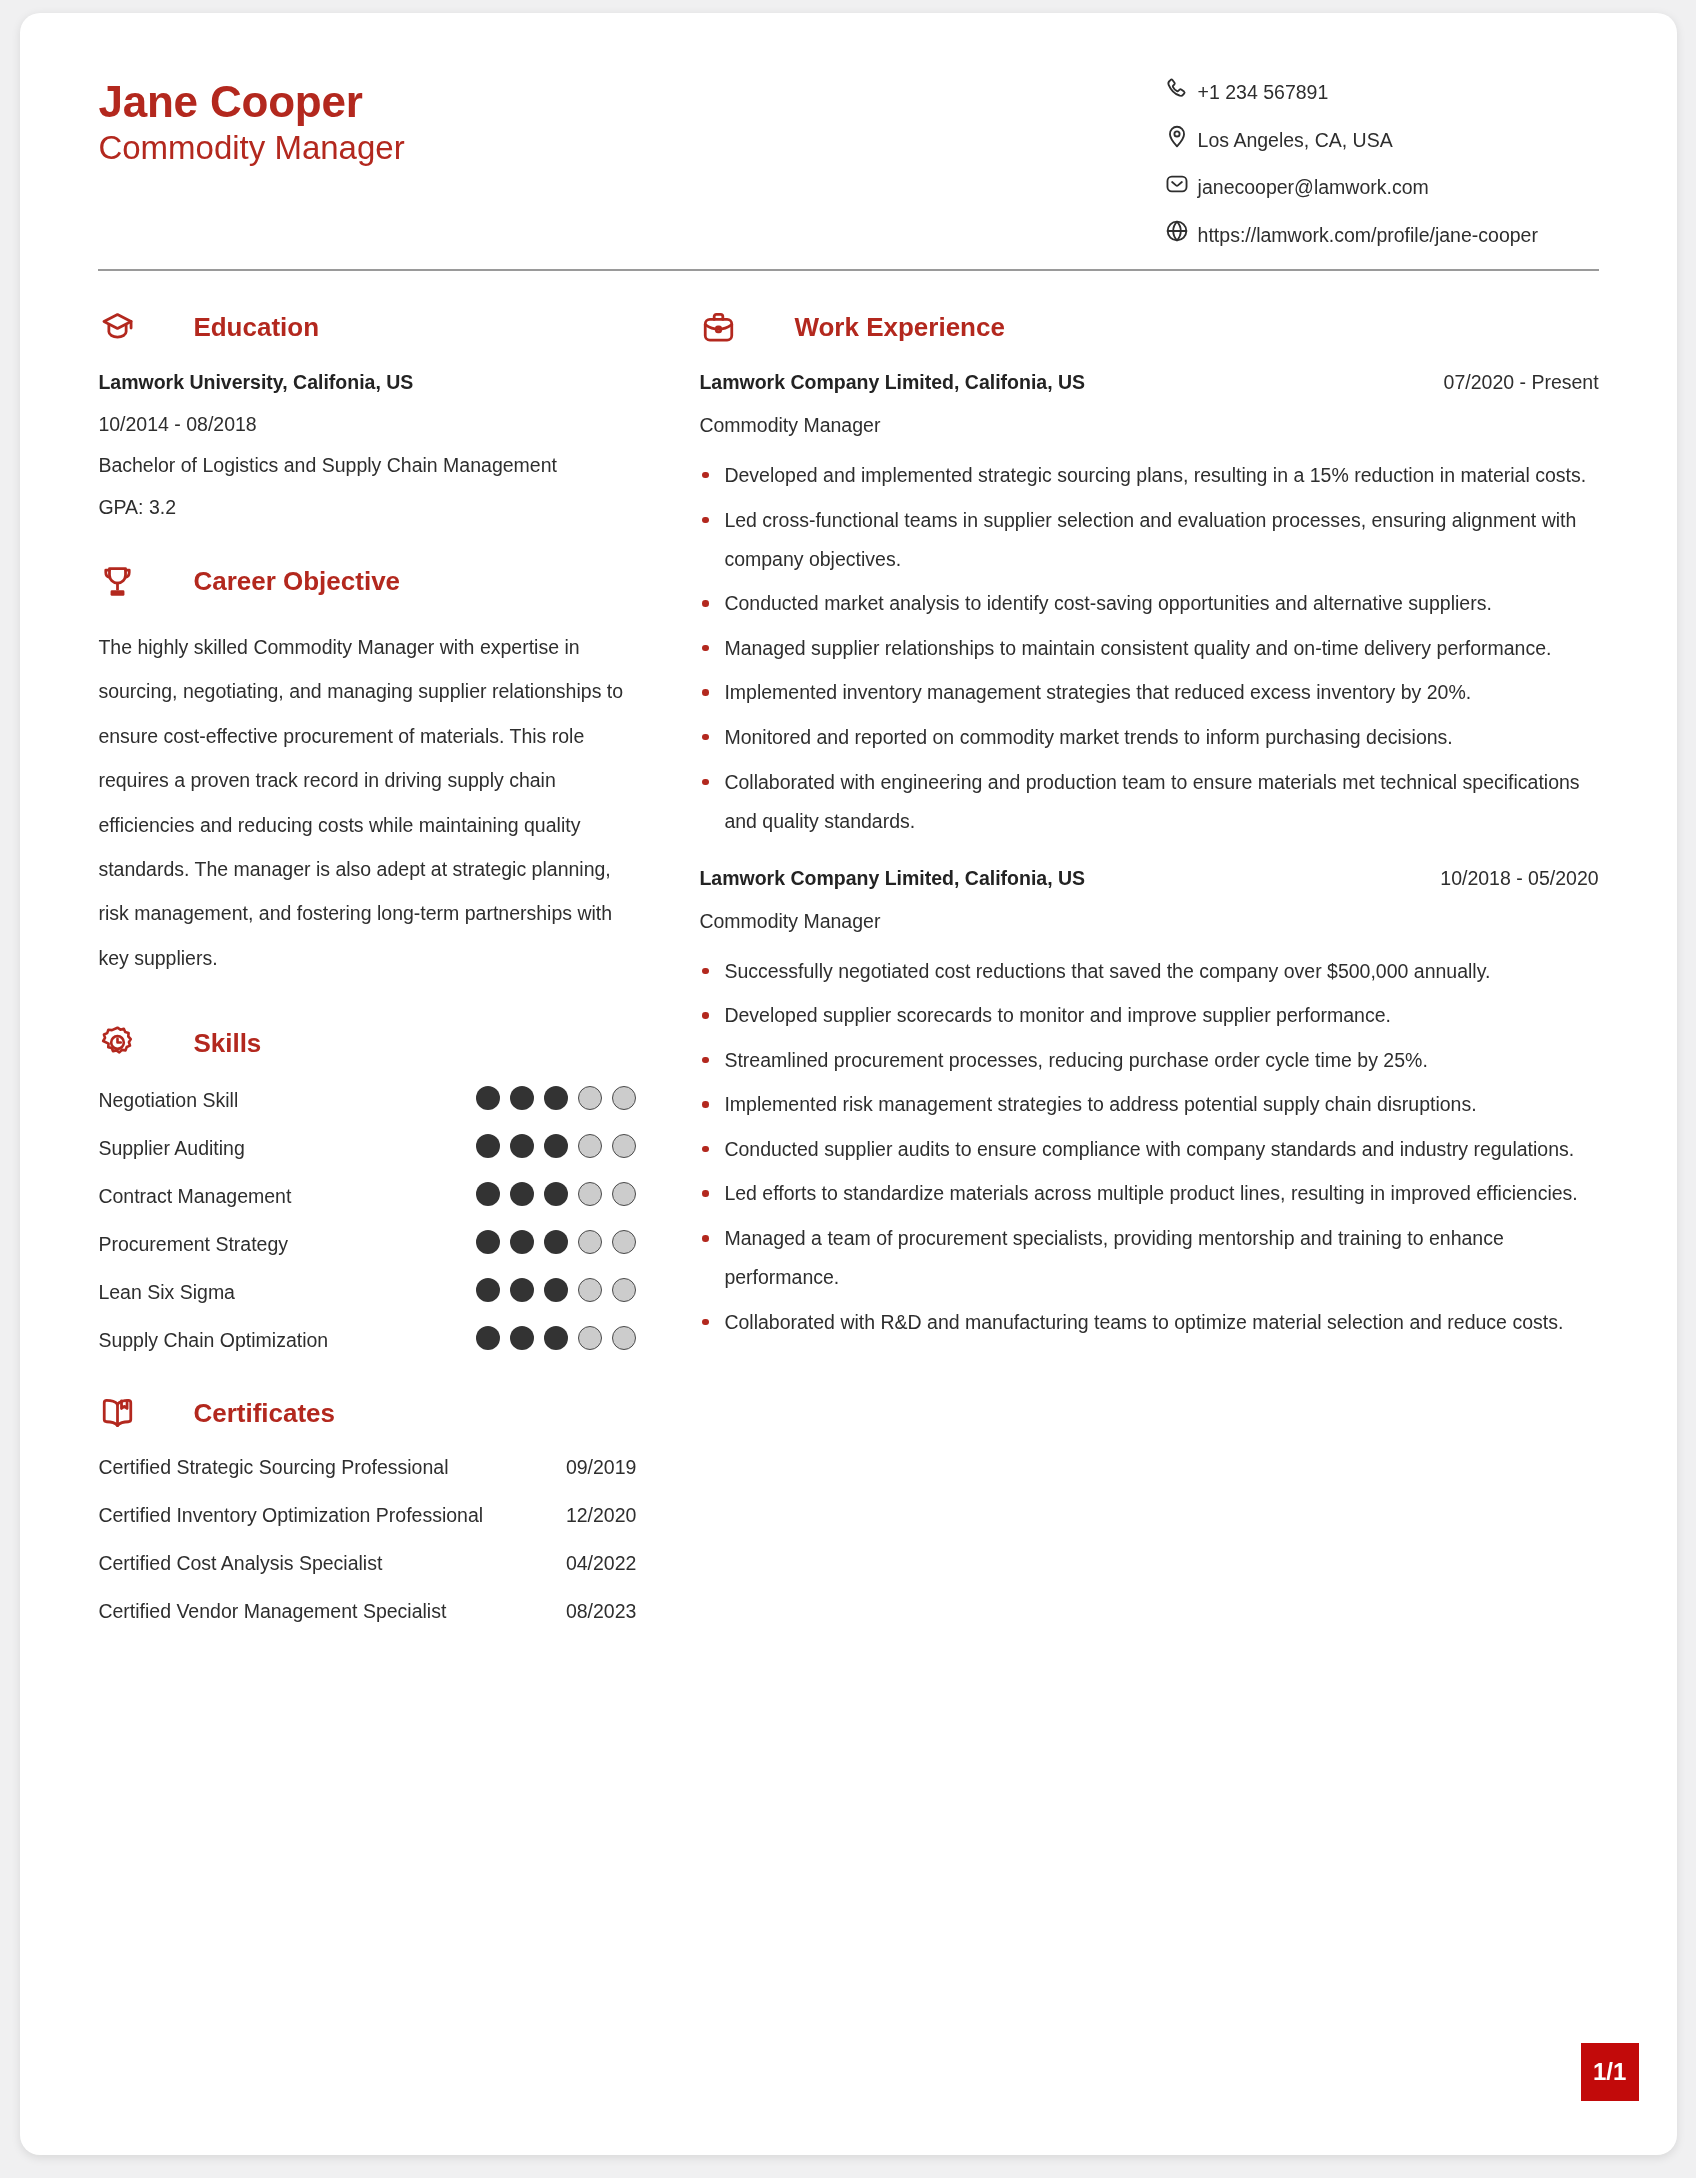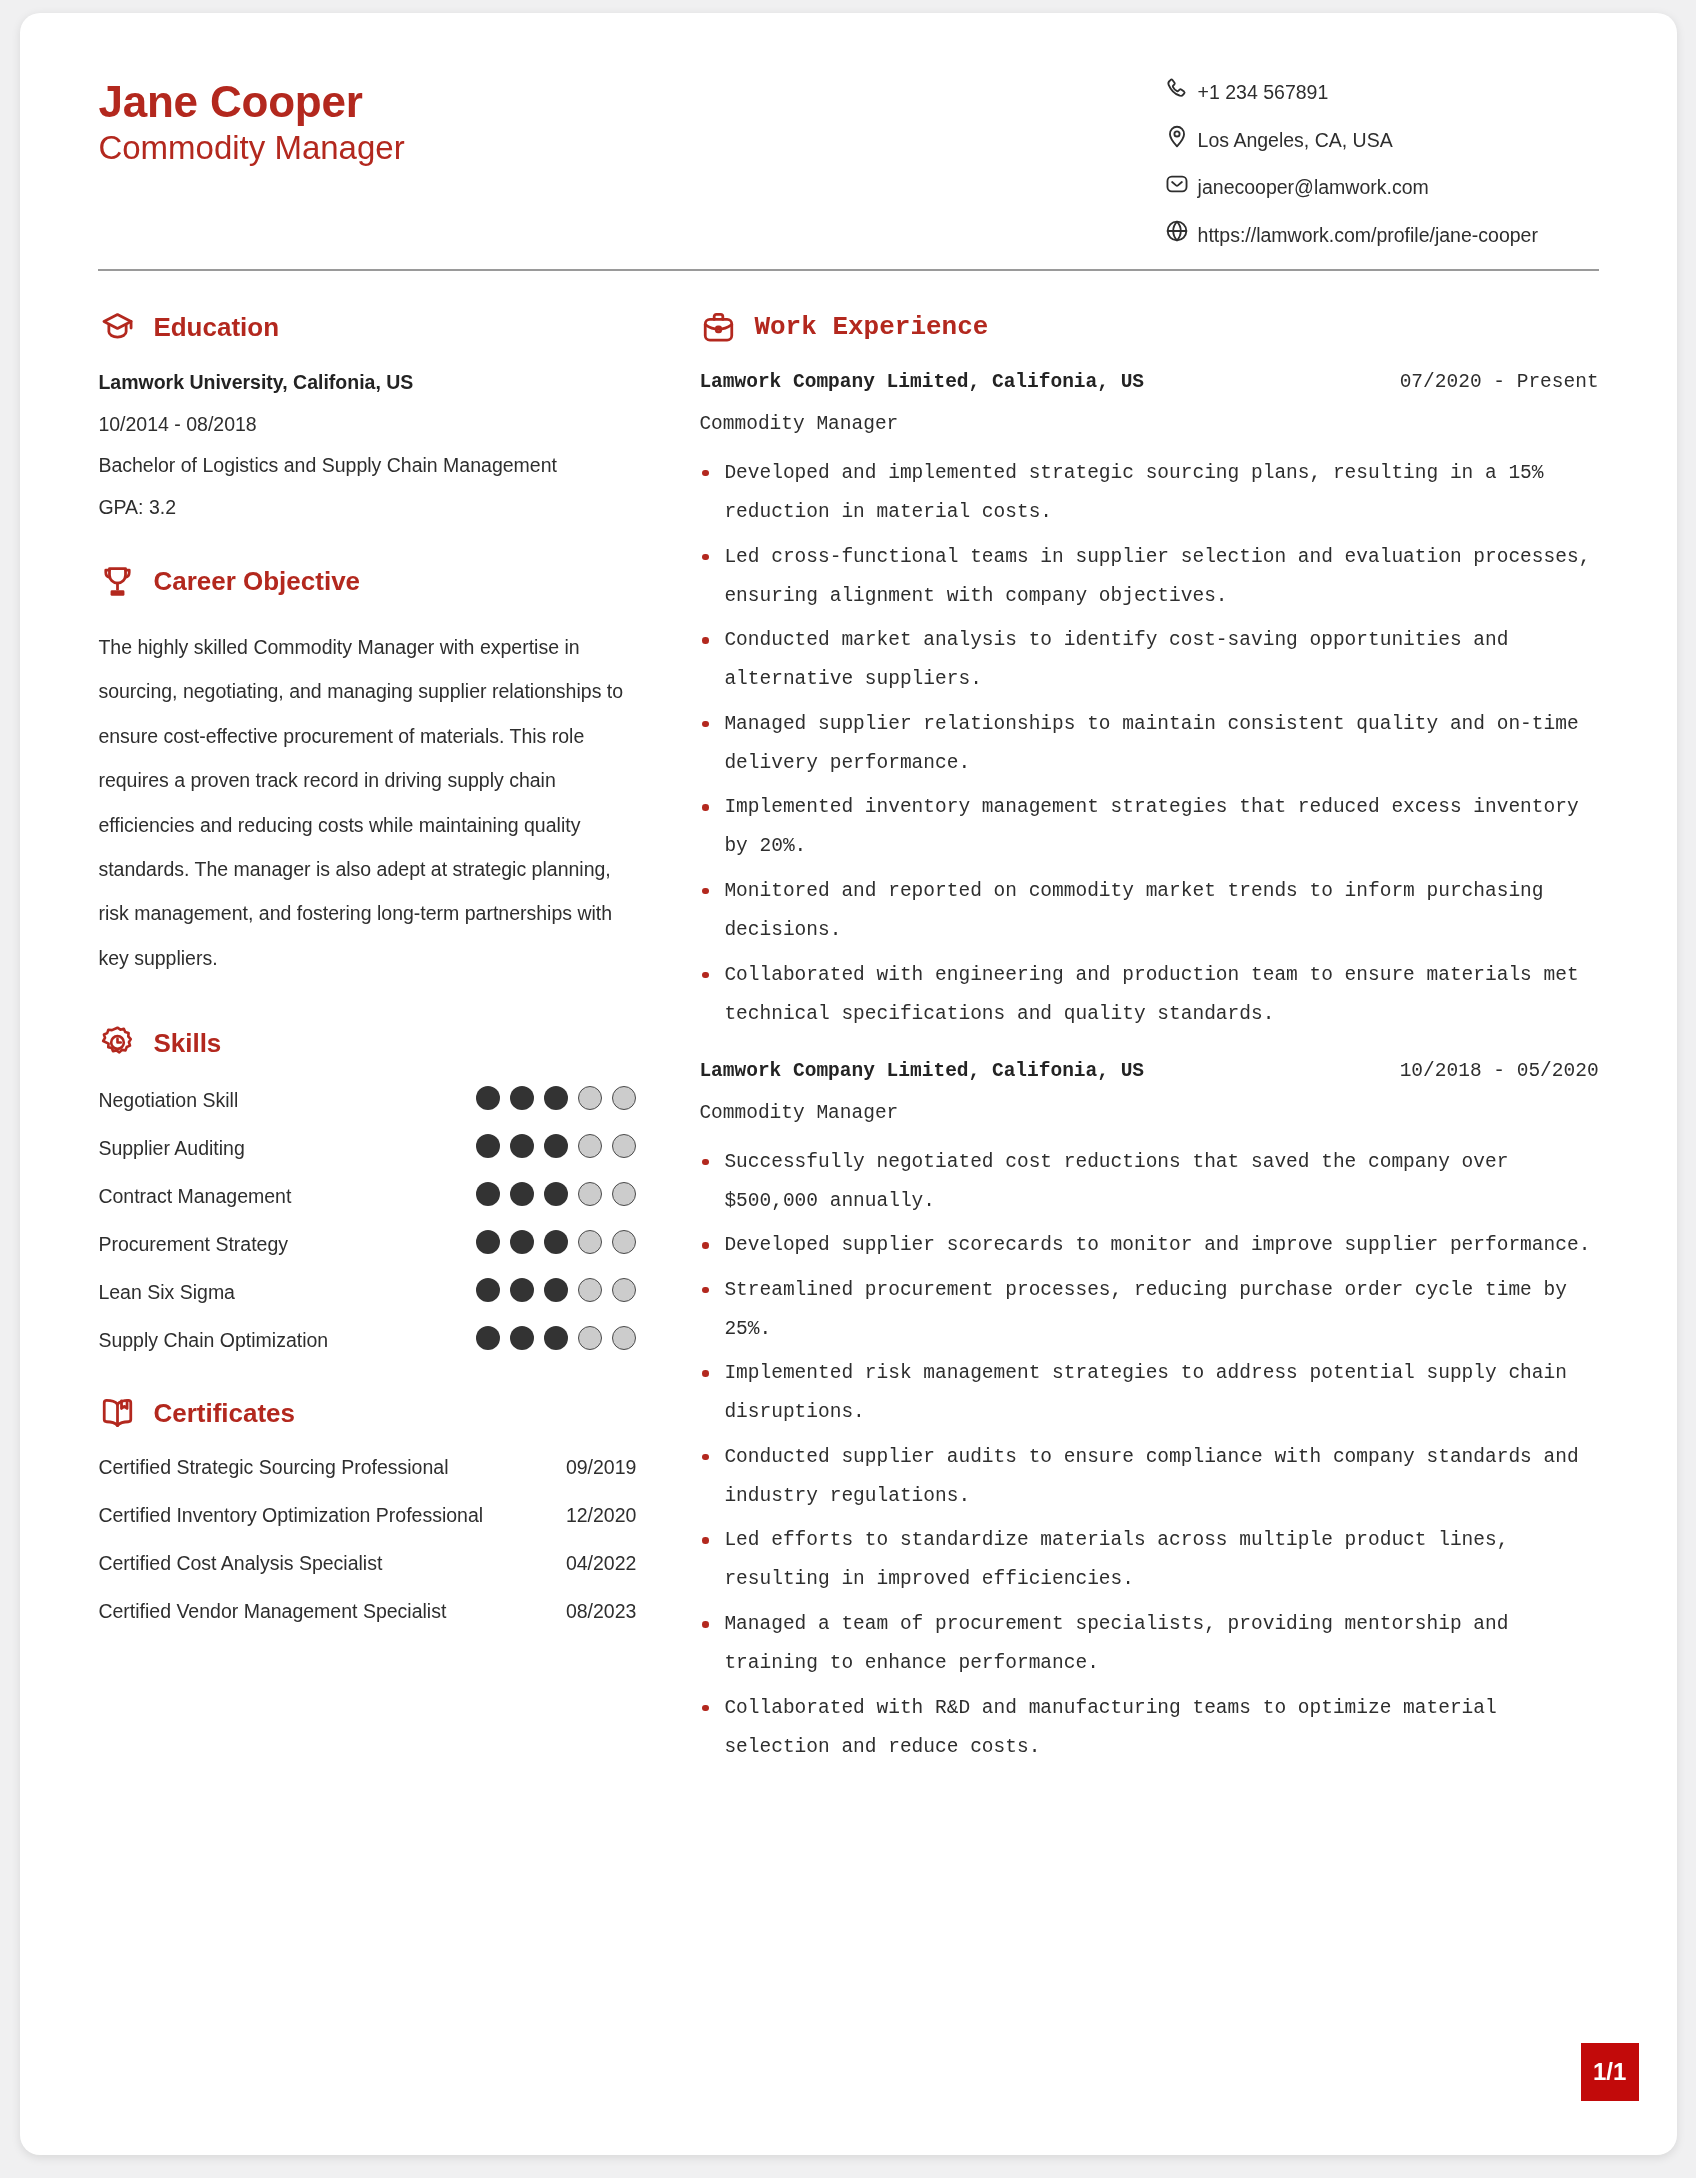--- a/index.html
+++ b/index.html
@@ -78,41 +78,42 @@
     margin: 24px 22px 0 22px;
   }
 
   
   .columns {
     display: flex;
     padding: 0 22px;
     margin-top: 37px;
   }
   .col-left  { width: 575px; flex: 0 0 575px; padding-right: 37px; }
-  .col-right { flex: 1 1 auto; padding-left: 26px; font-family: Liberation Mono, monospace; }
+  .col-right { flex: 1 1 auto; padding-left: 26px; }
 
   
   .section { margin-bottom: 43px; }
   .section-head {
     display: flex;
     align-items: center;
     gap: 16px;
     margin-bottom: 24px;
   }
   .section-icon {
     width: 39px; height: 39px;
     flex: 0 0 39px;
     display: flex; align-items: center; justify-content: center;
   }
   .section-icon svg { display: block; }
   .section-title {
     font-size: 26px;
     font-weight: bold;
     color: #b3281e;
     line-height: 1;
+    margin-left: 40px;
   }
 
   
   .edu-org {
     font-size: 19.5px;
     font-weight: bold;
     color: #232323;
     margin-bottom: 18.6px;
   }
   .edu-line {

